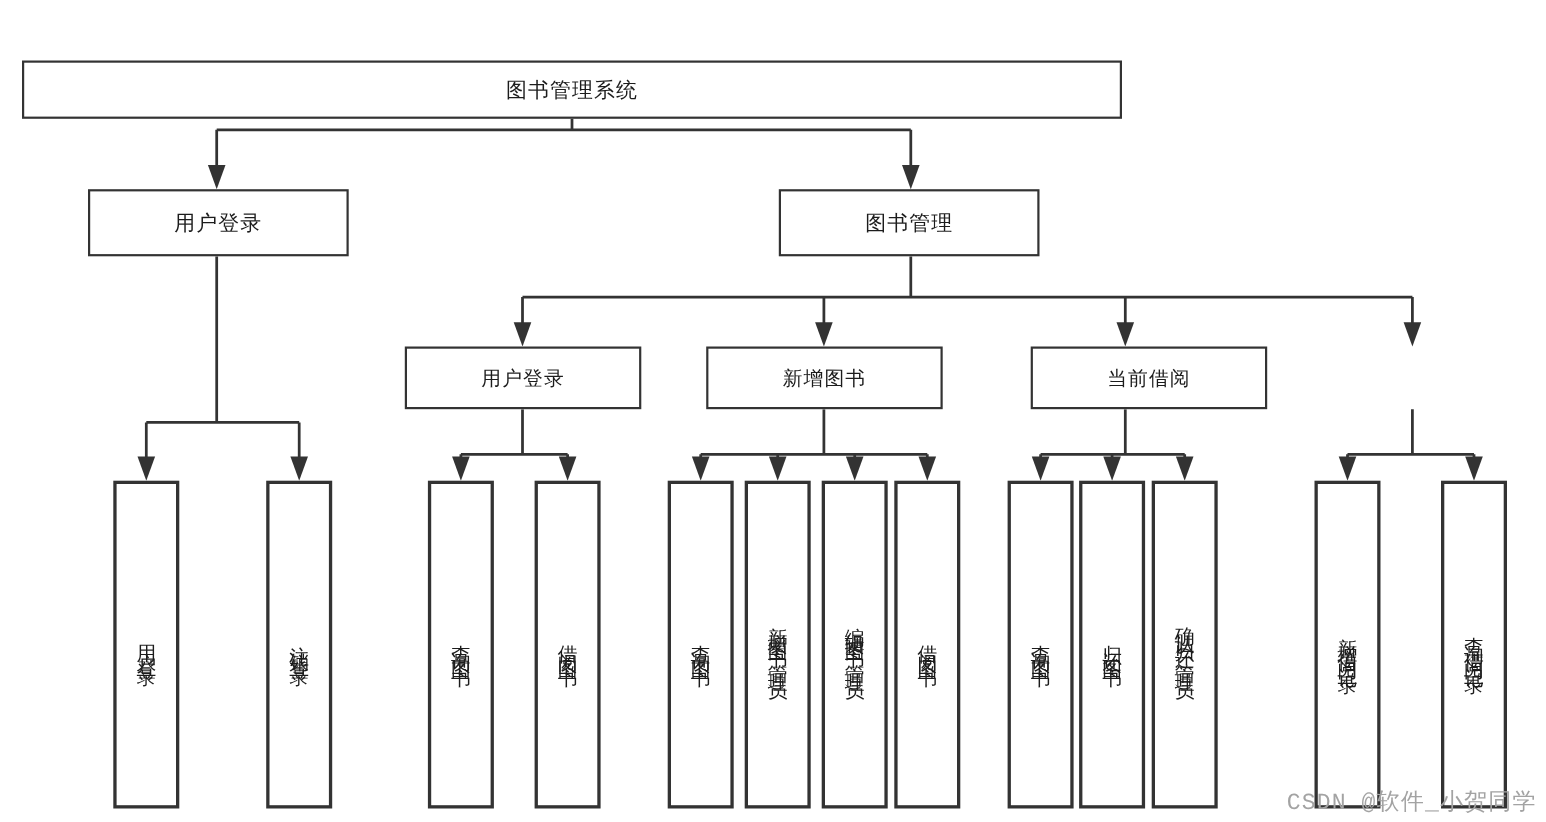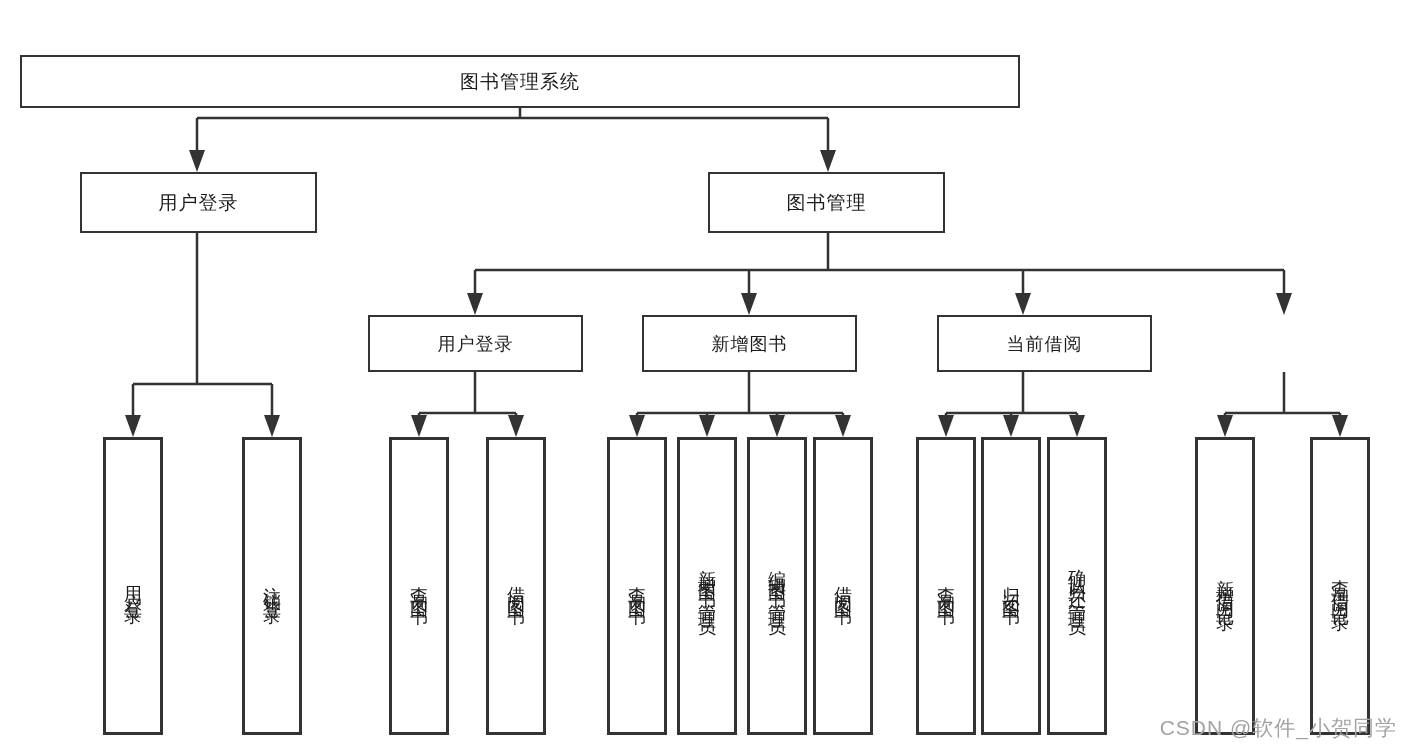--- a/index.html
+++ b/index.html
@@ -63,20 +63,21 @@
   #lf-cb-confirm  { left: 1047px; }
   #lf-br-add      { left: 1195px; }
   #lf-br-query    { left: 1310px; }
   #watermark {
     position: absolute;
     right: 8px;
     bottom: 5px;
     font-size: 21px;
     color: #a3a3a3;
     letter-spacing: 1px;
+    font-family: Liberation Mono, monospace;
   }
 </style>
 </head>
 <body>
 
 <div id="canvas">
 
   <svg id="connectors" viewBox="0 0 1405 747" xmlns="http://www.w3.org/2000/svg">
     <g stroke="#333333" stroke-width="2.5" fill="none">
 

